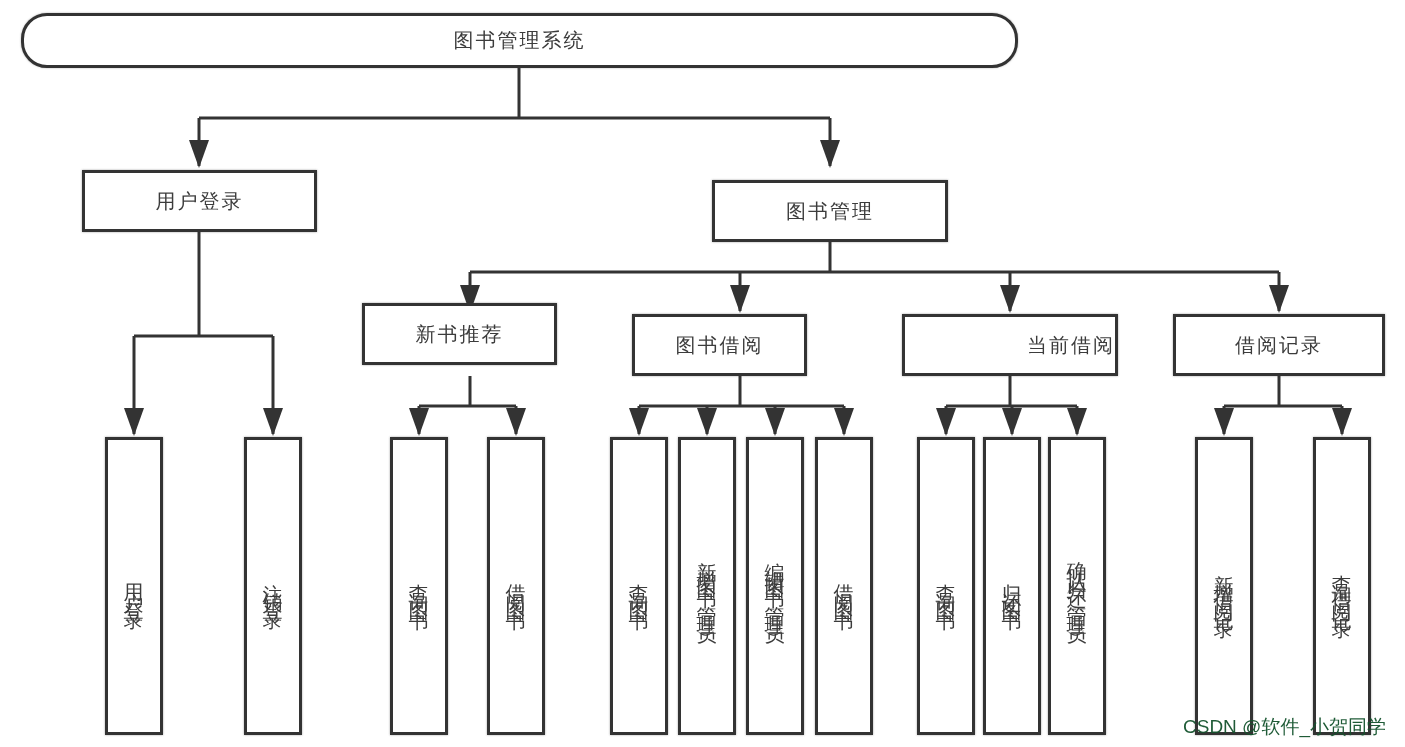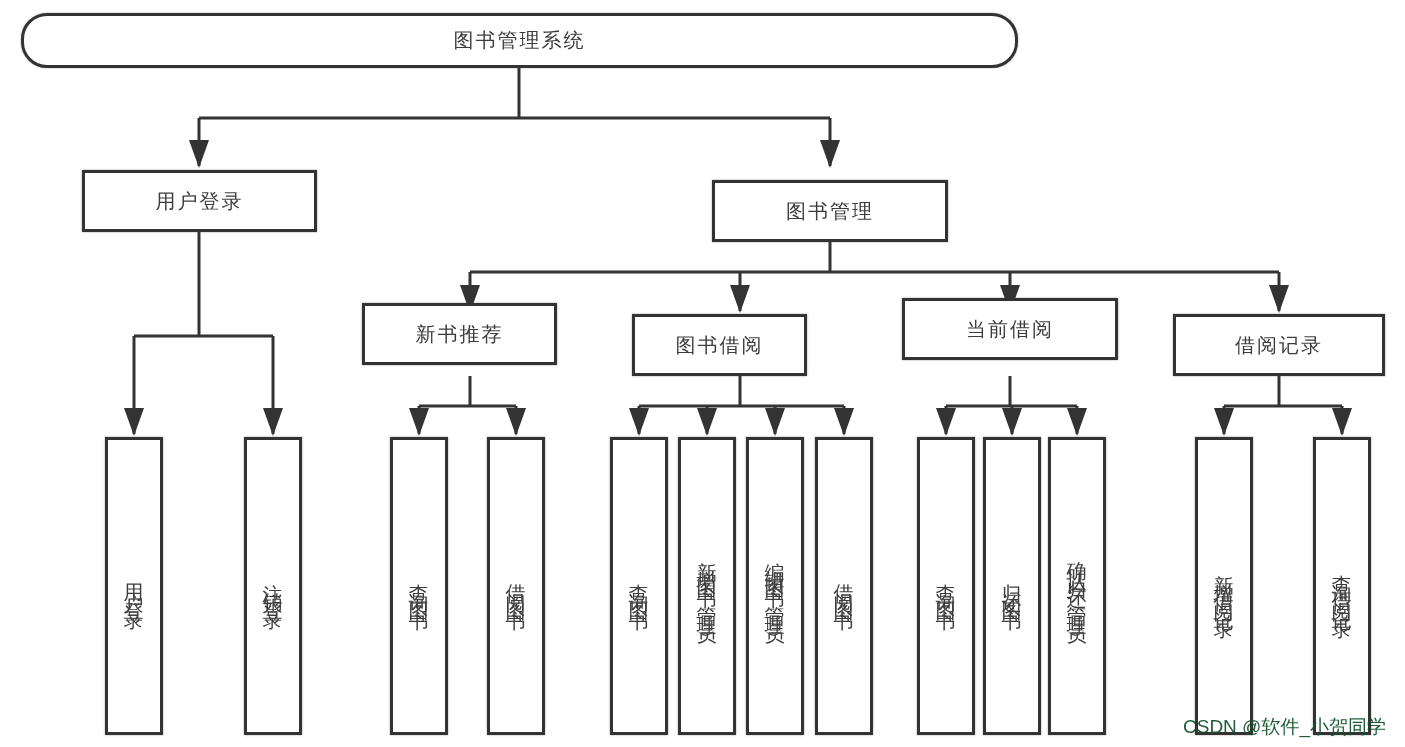--- a/index.html
+++ b/index.html
@@ -82,21 +82,21 @@
   <div class="node" style="left:712px;top:180px;width:236px;height:62px;">
     <span class="hlabel">图书管理</span>
   </div>
 
   <div class="node" style="left:362px;top:303px;width:195px;height:62px;">
     <span class="hlabel">新书推荐</span>
   </div>
   <div class="node" style="left:632px;top:314px;width:175px;height:62px;">
     <span class="hlabel">图书借阅</span>
   </div>
-  <div class="node" style="left:902px;top:298px;width:216px;height:62px;">
+  <div class="node" style="left:902px;top:314px;width:216px;height:62px;justify-content:flex-end;">
     <span class="hlabel">当前借阅</span>
   </div>
   <div class="node" style="left:1173px;top:314px;width:212px;height:62px;align-items:center;">
     <span class="hlabel">借阅记录</span>
   </div>
 
   <div class="node leaf" style="left:105px;">
     <span class="vtext">用户登录</span>
   </div>
   <div class="node leaf" style="left:244px;">

